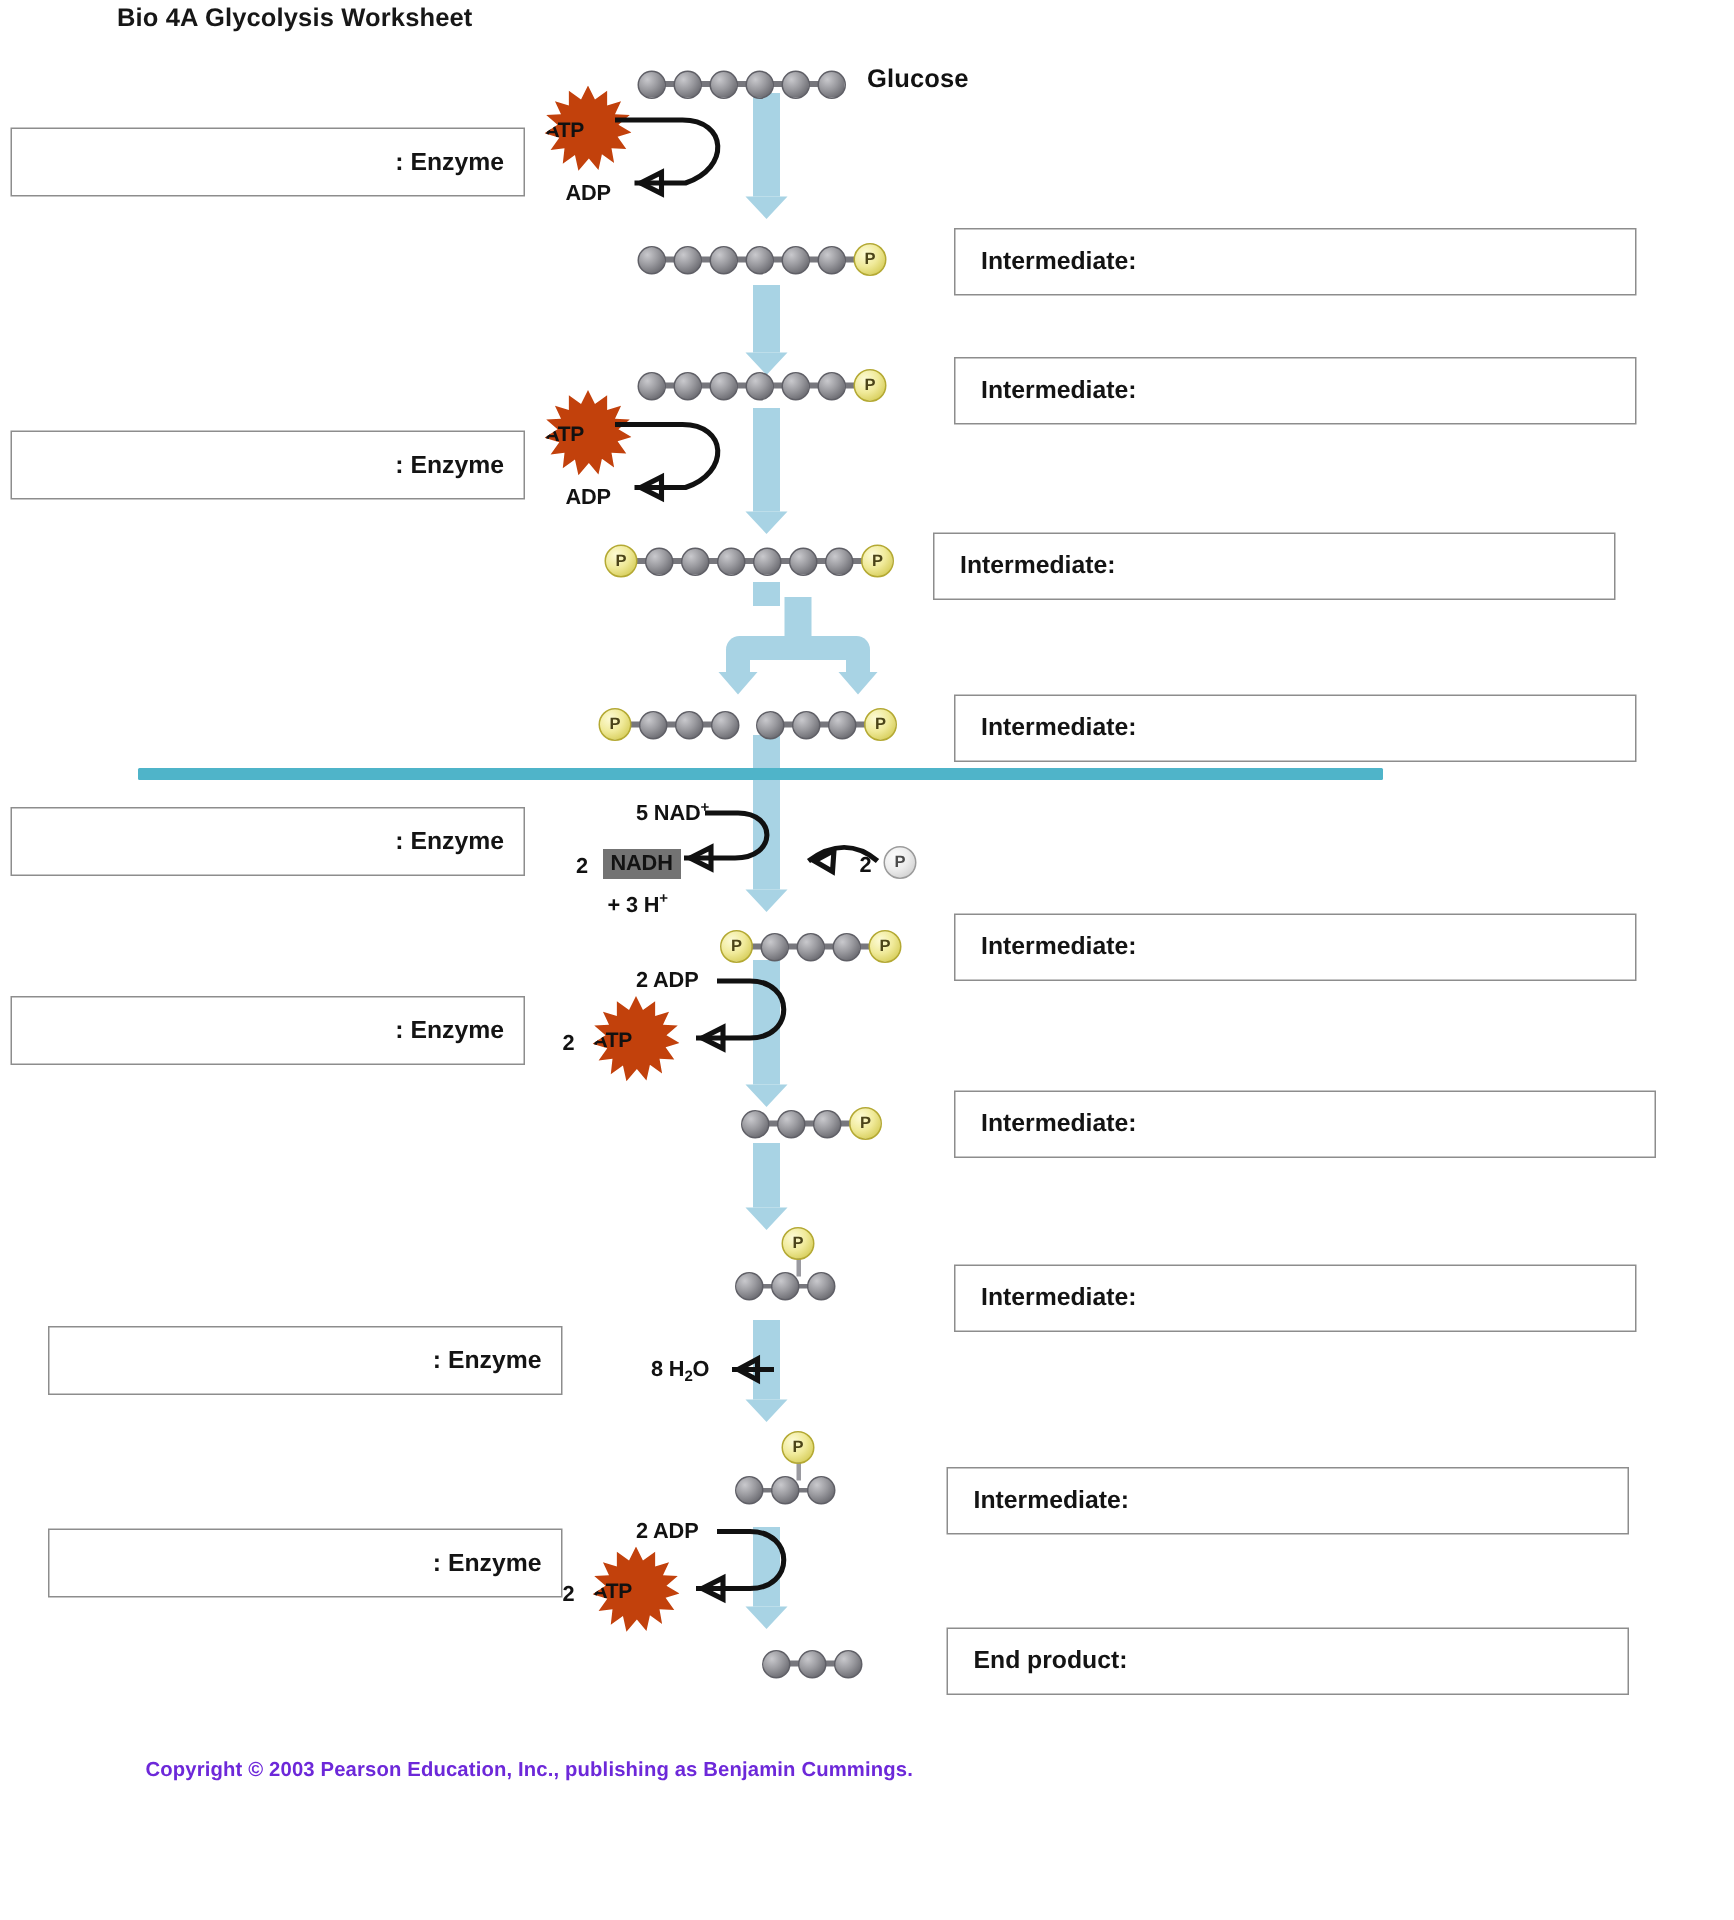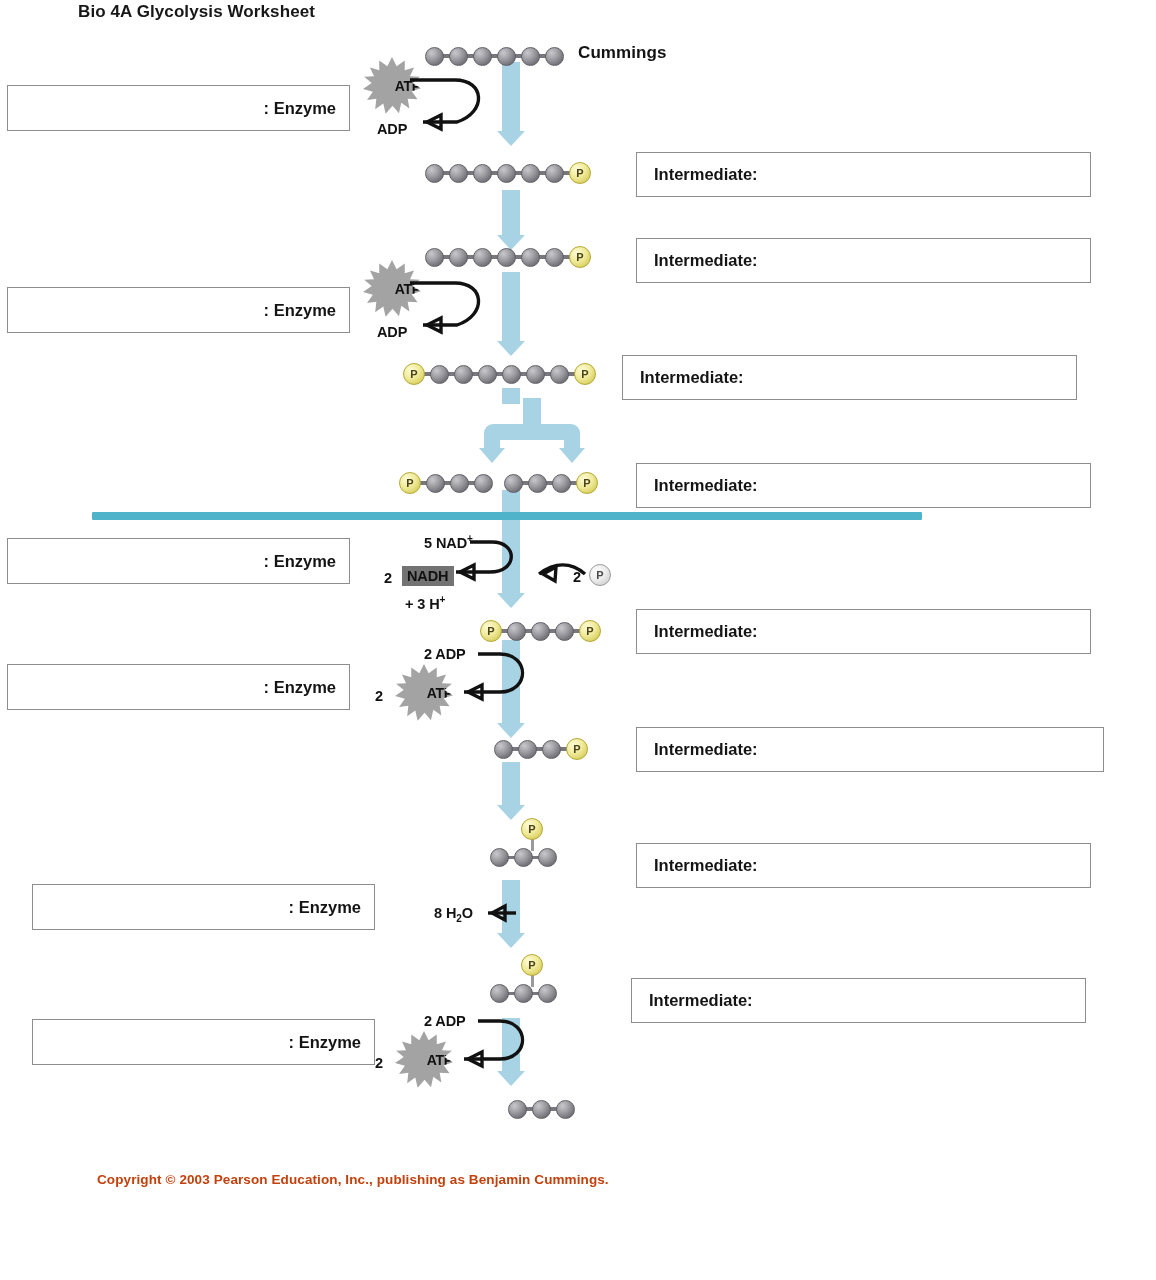--- a/index.html
+++ b/index.html
@@ -215,31 +215,31 @@
     fill: none;
     stroke: #111111;
     stroke-width: 3.4;
   }
 
   
   .atp-star {
     position: absolute;
     width: 58px;
     height: 58px;
-    background: #a3a3a3;
+    background: #c2410c;
     clip-path: polygon(
       50% 0%, 58% 16%, 72% 6%, 72% 23%, 88% 18%, 81% 33%,
       98% 34%, 85% 45%, 100% 54%, 84% 59%, 94% 73%, 77% 72%,
       80% 89%, 66% 79%, 62% 97%, 51% 84%, 39% 98%, 35% 80%,
       21% 90%, 23% 72%, 7% 74%, 17% 60%, 0% 55%, 15% 45%,
       2% 34%, 19% 33%, 12% 18%, 28% 23%, 28% 6%, 42% 16%
     );
     display: flex;
     align-items: center;
-    justify-content: flex-end;
+    justify-content: flex-start;
   }
   .atp-star .atp-text {
     font-size: 14px;
     font-weight: bold;
     color: #111111;
     letter-spacing: -0.2px;
   }
 
   
   .lbl {
@@ -279,21 +279,21 @@
     border-radius: 1px;
   }
 
   
   .footer {
     position: absolute;
     left: 97px;
     top: 1172px;
     font-size: 13.5px;
     font-weight: bold;
-    color: #c2410c;
+    color: #6d28d9;
     white-space: nowrap;
     letter-spacing: 0.1px;
   }
 </style>
 </head>
 <body>
 
 <div id="page">
 
   <div class="page-title">Bio 4A Glycolysis Worksheet</div>
@@ -357,21 +357,21 @@
     <div class="carbon"></div>
       <div class="bond"></div>
     <div class="carbon"></div>
       <div class="bond"></div>
     <div class="carbon"></div>
       <div class="bond"></div>
     <div class="carbon"></div>
       <div class="bond"></div>
     <div class="carbon"></div>
   </div>
-  <div class="lbl lbl-lg" style="left:578px; top:43px;">Cummings</div>
+  <div class="lbl lbl-lg" style="left:578px; top:43px;">Glucose</div>
 
   <div class="chain" style="left:425px; top:160px;">
     <div class="carbon"></div>
       <div class="bond"></div>
     <div class="carbon"></div>
       <div class="bond"></div>
     <div class="carbon"></div>
       <div class="bond"></div>
     <div class="carbon"></div>
       <div class="bond"></div>
@@ -606,16 +606,19 @@
   </div>
 
   <div class="ans-box interm-box" style="left:636px; top:843px; width:455px; height:45px;">
     <span class="ans-label">Intermediate:</span>
   </div>
 
   <div class="ans-box interm-box" style="left:631px; top:978px; width:455px; height:45px;">
     <span class="ans-label">Intermediate:</span>
   </div>
 
+  <div class="ans-box interm-box" style="left:631px; top:1085px; width:455px; height:45px;">
+    <span class="ans-label">End product:</span>
+  </div>
 
   <div class="footer">Copyright © 2003 Pearson Education, Inc., publishing as Benjamin Cummings.</div>
 
 </div>
 
 </body></html>

